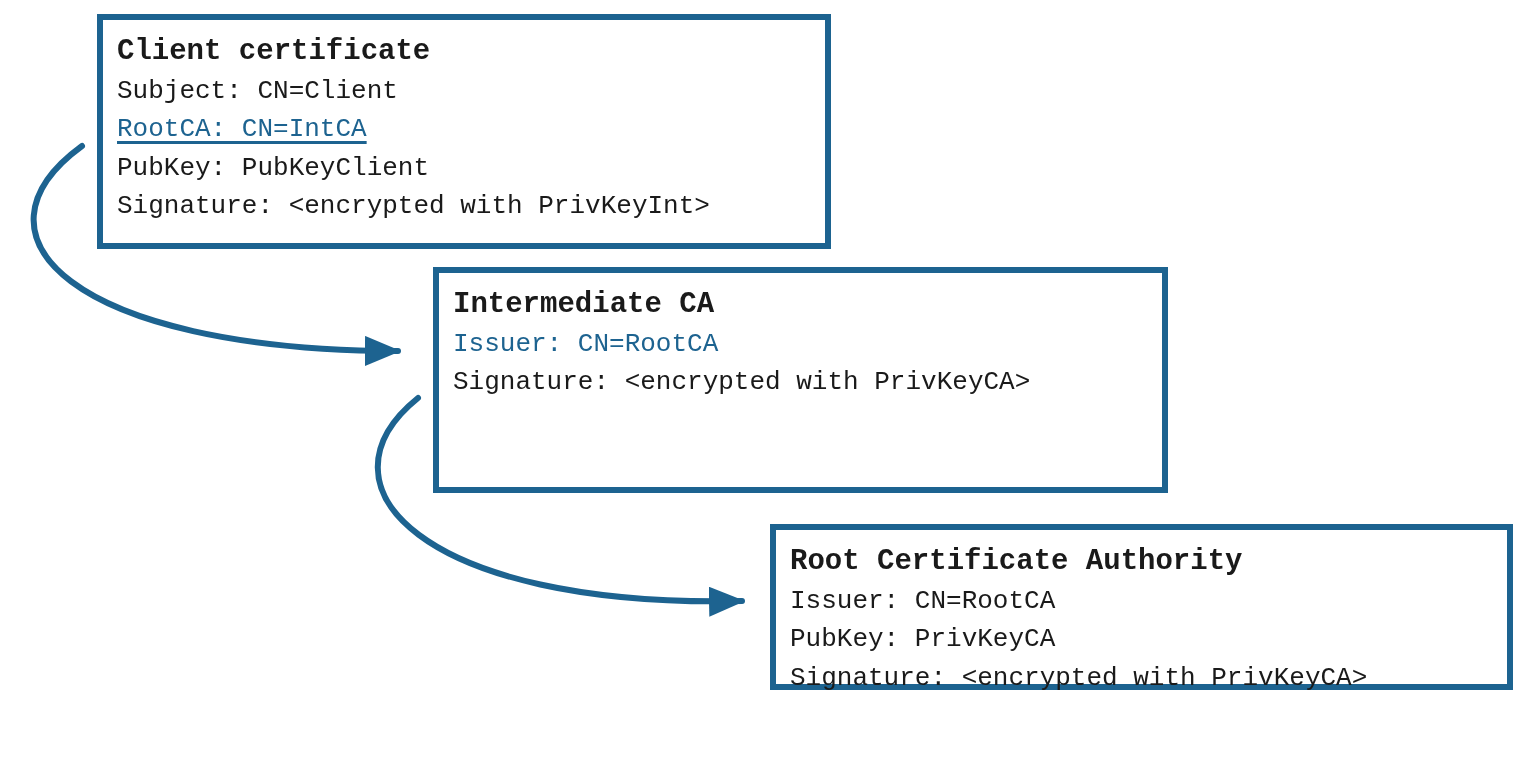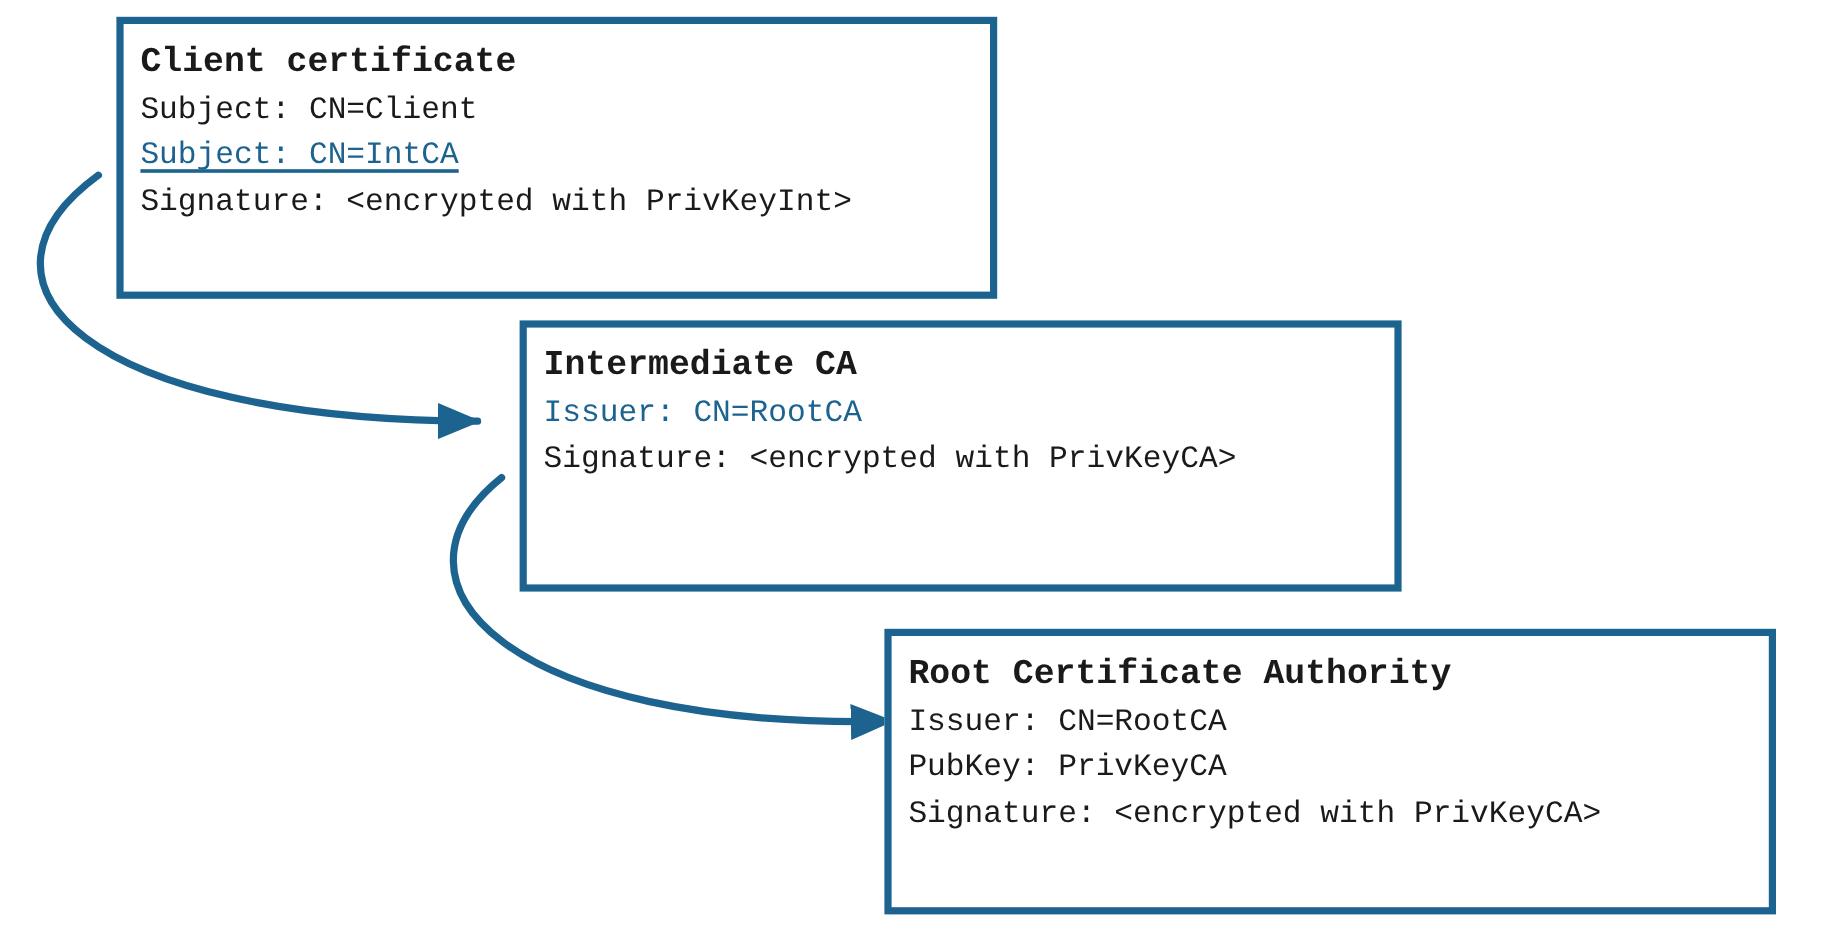--- a/index.html
+++ b/index.html
@@ -42,41 +42,42 @@
     white-space: nowrap;
   }
   .f-blue { color: var(--accent); }
   .f-underline {
     text-decoration: underline;
     text-decoration-thickness: 3px;
     text-underline-offset: 5px;
   }
   #box-client       { left: 97px;  top: 14px;  width: 734px; height: 235px; }
   #box-intermediate { left: 433px; top: 267px; width: 735px; height: 226px; }
-  #box-root         { left: 737px; top: 524px; width: 743px; height: 238px; }
+  #box-root         { left: 770px; top: 524px; width: 743px; height: 166px; }
 </style>
 </head>
 <body>
 
 <div class="canvas">
 
   <svg class="arrow-layer" viewBox="0 0 1535 777" xmlns="http://www.w3.org/2000/svg">
     <defs>
       <marker id="arrowhead" markerWidth="6.5" markerHeight="5" refX="5.5" refY="2.5" orient="auto" markerUnits="strokeWidth">
         <path d="M0,0 L6,2.5 L0,5 Z" fill="#1d6390"></path>
       </marker>
     </defs>
     <path d="M 82 146 C -40 235, 70 350, 398 351" fill="none" stroke-width="6" stroke-linecap="round" marker-end="url(#arrowhead)" stroke="#1d6390"></path>
     <path d="M 418 398 C 310 485, 420 608, 742 601" fill="none" stroke-width="6" stroke-linecap="round" marker-end="url(#arrowhead)" stroke="#1d6390"></path>
   </svg>
 
   <div class="cert-box" id="box-client">
     <div class="title">Client certificate</div>
     <div class="field">Subject: CN=Client</div>
-    <div class="field f-blue f-underline">Subject: CN=IntCA</div>
+    <div class="field f-blue f-underline">RootCA: CN=IntCA</div>
+    <div class="field">PubKey: PubKeyClient</div>
     <div class="field">Signature: &lt;encrypted with PrivKeyInt&gt;</div>
   </div>
 
   <div class="cert-box" id="box-intermediate">
     <div class="title">Intermediate CA</div>
     <div class="field f-blue">Issuer: CN=RootCA</div>
     <div class="field">Signature: &lt;encrypted with PrivKeyCA&gt;</div>
   </div>
 
   <div class="cert-box" id="box-root">

